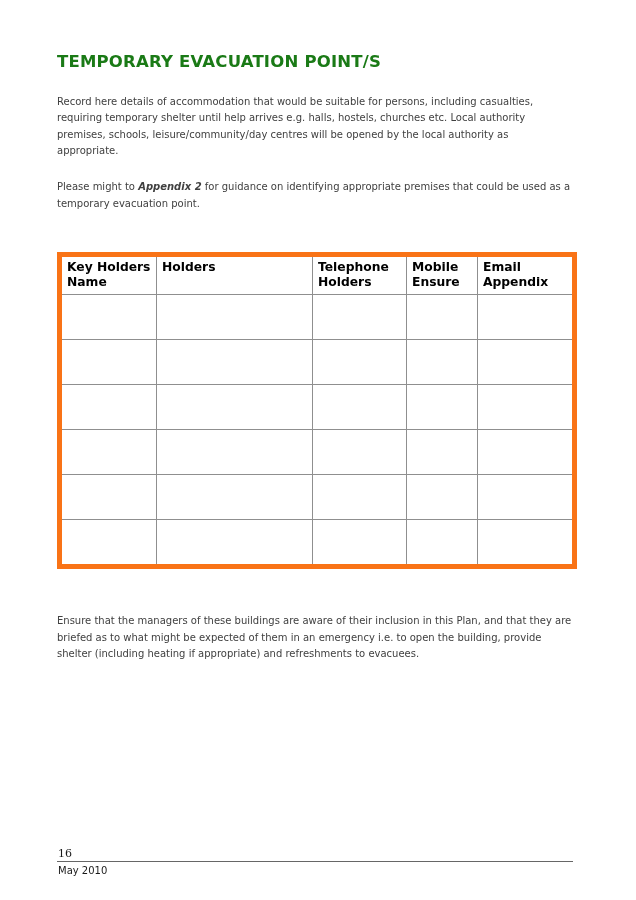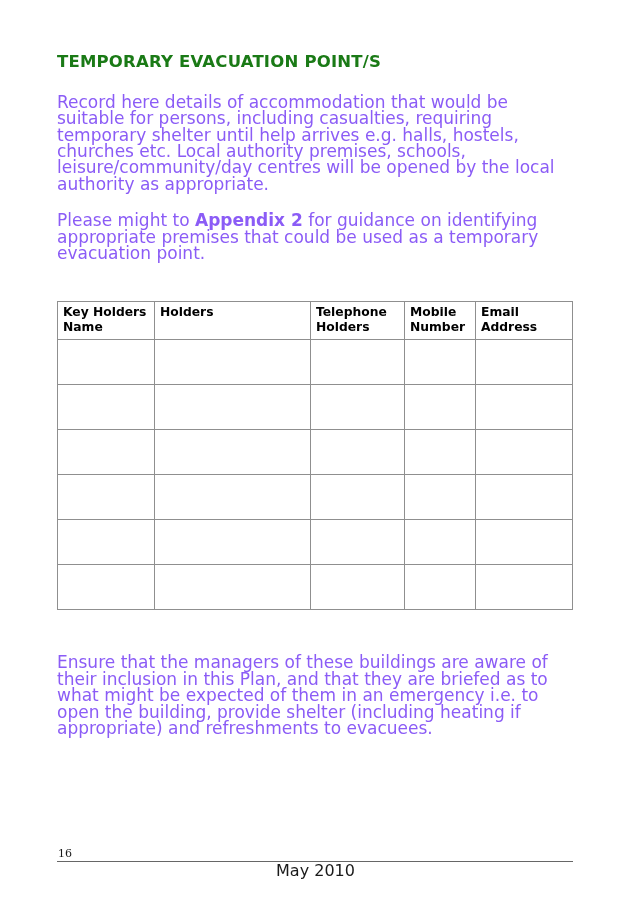--- a/index.html
+++ b/index.html
@@ -29,39 +29,40 @@
   }
   .doc-title {
     font-size: 16.5px;
     font-weight: bold;
     color: #1a7a16;
     letter-spacing: 0.2px;
     margin: 0 0 22px 0;
     line-height: 1.2;
   }
   .para {
-    font-size: 17px;
+    font-size: 10px;
     line-height: 16.4px;
     margin: 12px 0 20px 0;
-    color: #8b5cf6;
+    color: #404040;
   }
   .para.tight {
     margin-bottom: 18px;
   }
   .para b {
     font-weight: bold;
+    font-style: italic;
   }
   .tbl-wrap {
     margin-top: 1px;
   }
   table.keyholders {
     border-collapse: collapse;
     width: 515px;
     table-layout: fixed;
-    border: 1px solid #f97316;
+    border: 5px solid #f97316;
     margin-top: 40px;
   }
   table.keyholders col.c0 { width: 97px; }
   table.keyholders col.c1 { width: 156px; }
   table.keyholders col.c2 { width: 94px; }
   table.keyholders col.c3 { width: 71px; }
   table.keyholders col.c4 { width: 97px; }
   table.keyholders th {
     border: 1px solid #8f8f8f;
     font-size: 12.3px;
@@ -96,25 +97,24 @@
     color: #1a1a1a;
     padding-left: 1px;
   }
   .footer-rule {
     border: 0;
     border-top: 1.5px solid #666666;
     margin: 1px 0 2px 0;
     width: 516px;
   }
   .footer-date {
-    font-size: 16px;
+    font-size: 10px;
     line-height: 14px;
     color: #1a1a1a;
     padding-left: 1px;
-    text-align: center;
   }
 </style>
 </head>
 <body>
 
 <div class="page">
 
   <div class="content">
 
     <h1 class="doc-title">TEMPORARY EVACUATION POINT/S</h1>
@@ -130,22 +130,22 @@
             <col class="c1">
             <col class="c2">
             <col class="c3">
             <col class="c4">
         </colgroup>
         <thead>
           <tr>
             <th>Key Holders Name</th>
             <th>Holders</th>
             <th>Telephone Holders</th>
-            <th>Mobile Number</th>
-            <th>Email Address</th>
+            <th>Mobile Ensure</th>
+            <th>Email Appendix</th>
           </tr>
         </thead>
         <tbody>
           <tr>
             <td></td>
             <td></td>
             <td></td>
             <td></td>
             <td></td>
           </tr>

